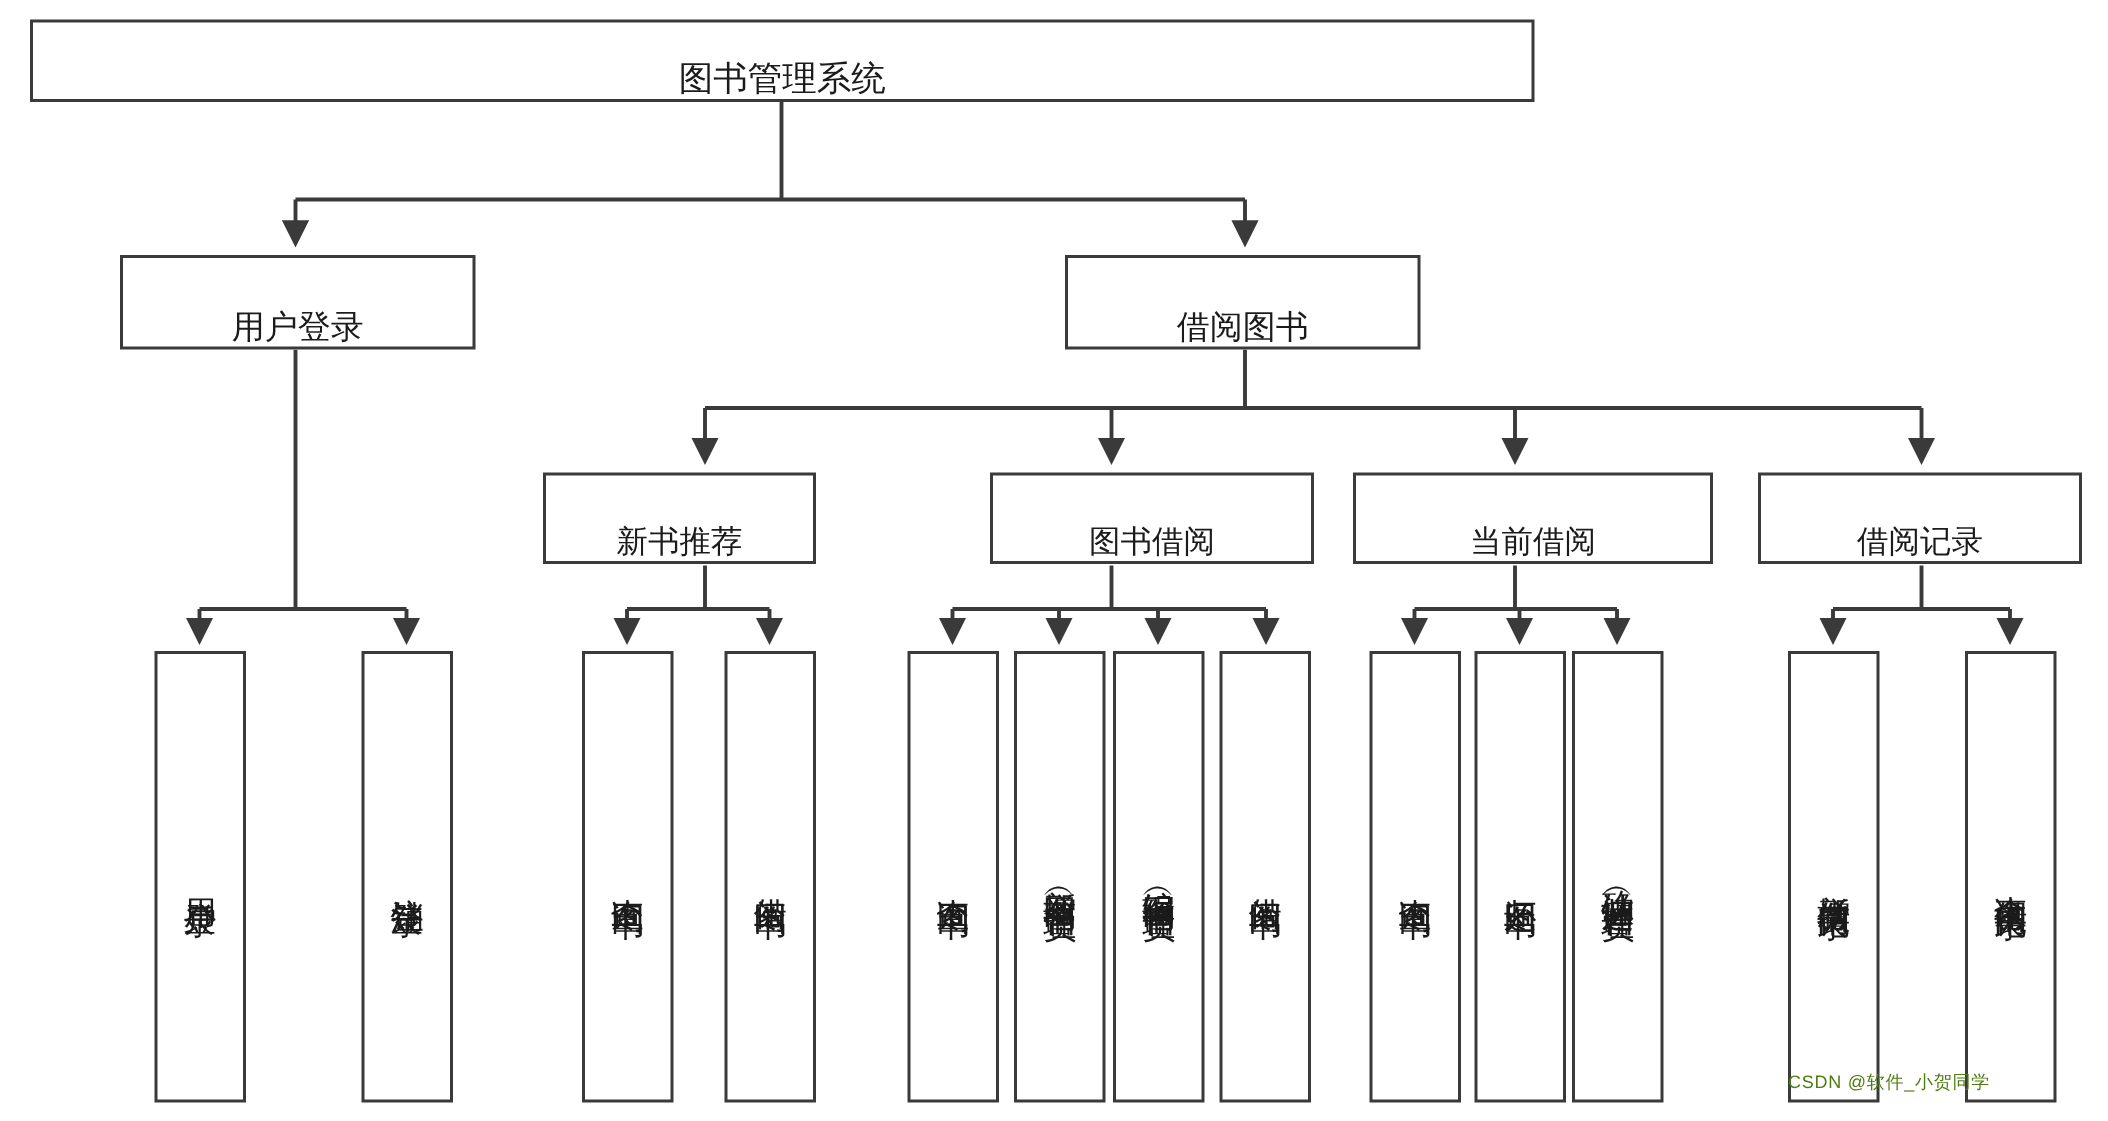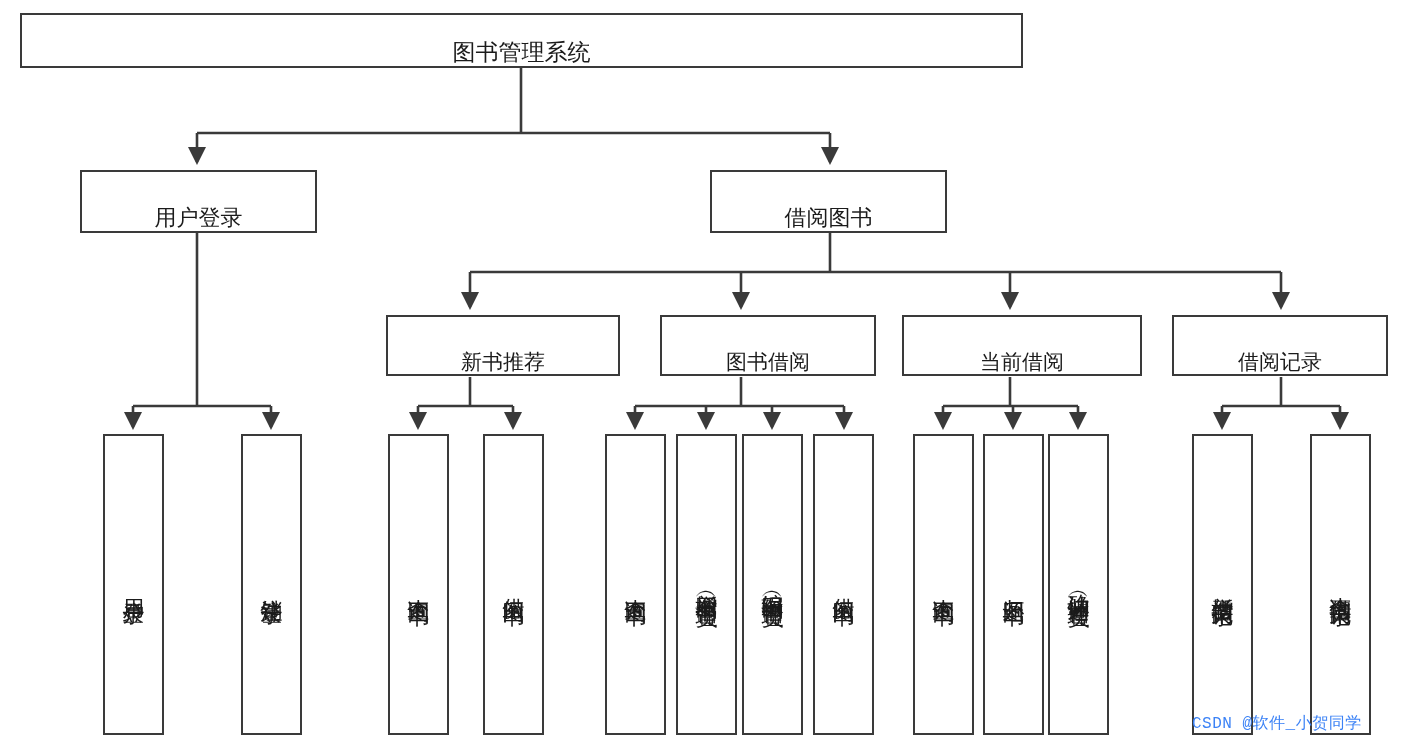--- a/index.html
+++ b/index.html
@@ -57,26 +57,25 @@
     text-orientation: upright;
     font-size: 22px;
     line-height: 1.18;
     letter-spacing: 2px;
     white-space: nowrap;
     height: auto;
     max-height: 100%;
   }
   .watermark {
     position: absolute;
-    color: #3b82f6;
-    font-size: 16px;
+    color: #4d7c0f;
+    font-size: 12px;
     white-space: nowrap;
     z-index: 5;
     letter-spacing: 0.5px;
-    font-family: Liberation Mono, monospace;
   }
 </style>
 </head>
 <body>
 
 <div id="canvas">
 
   <svg class="edges" viewBox="0 0 1405 747" xmlns="http://www.w3.org/2000/svg">
     <defs>
       <marker id="arrow" viewBox="0 0 12 12" refX="10" refY="6" markerWidth="7" markerHeight="7" orient="auto-start-reverse">
@@ -131,21 +130,21 @@
     <span class="lbl">图书管理系统</span>
   </div>
 
   <div class="node node-l2" style="left:80px; top:170px; width:237px; height:63px;">
     <span class="lbl">用户登录</span>
   </div>
   <div class="node node-l2" style="left:710px; top:170px; width:237px; height:63px;">
     <span class="lbl">借阅图书</span>
   </div>
 
-  <div class="node node-l3" style="left:362px; top:315px; width:234px; height:61px;margin-left:24px;">
+  <div class="node node-l3" style="left:362px; top:315px; width:182px; height:61px;">
     <span class="lbl">新书推荐</span>
   </div>
   <div class="node node-l3" style="left:660px; top:315px; width:216px; height:61px;">
     <span class="lbl">图书借阅</span>
   </div>
   <div class="node node-l3" style="left:902px; top:315px; width:240px; height:61px;">
     <span class="lbl">当前借阅</span>
   </div>
   <div class="node node-l3" style="left:1172px; top:315px; width:216px; height:61px;">
     <span class="lbl">借阅记录</span>

